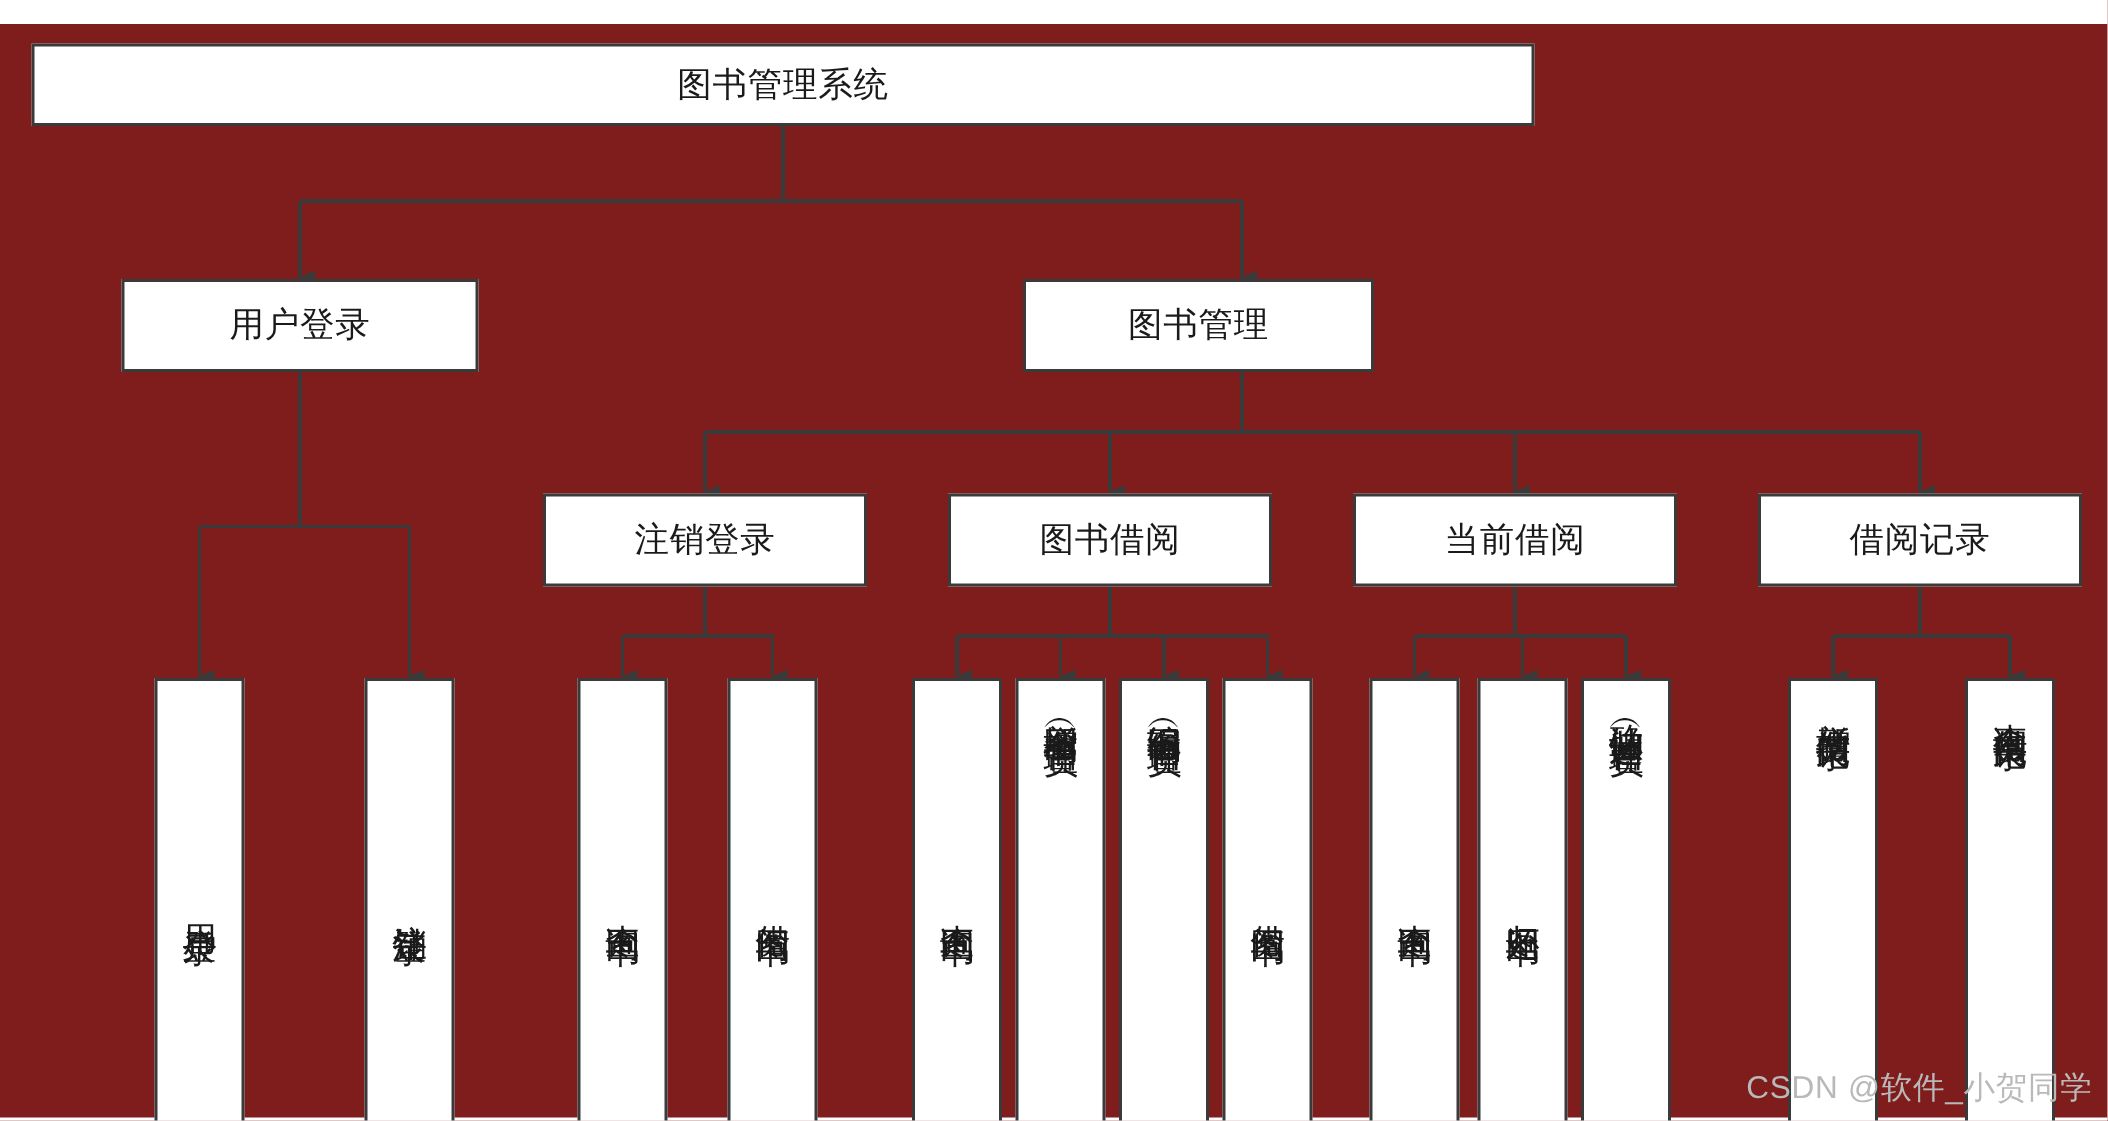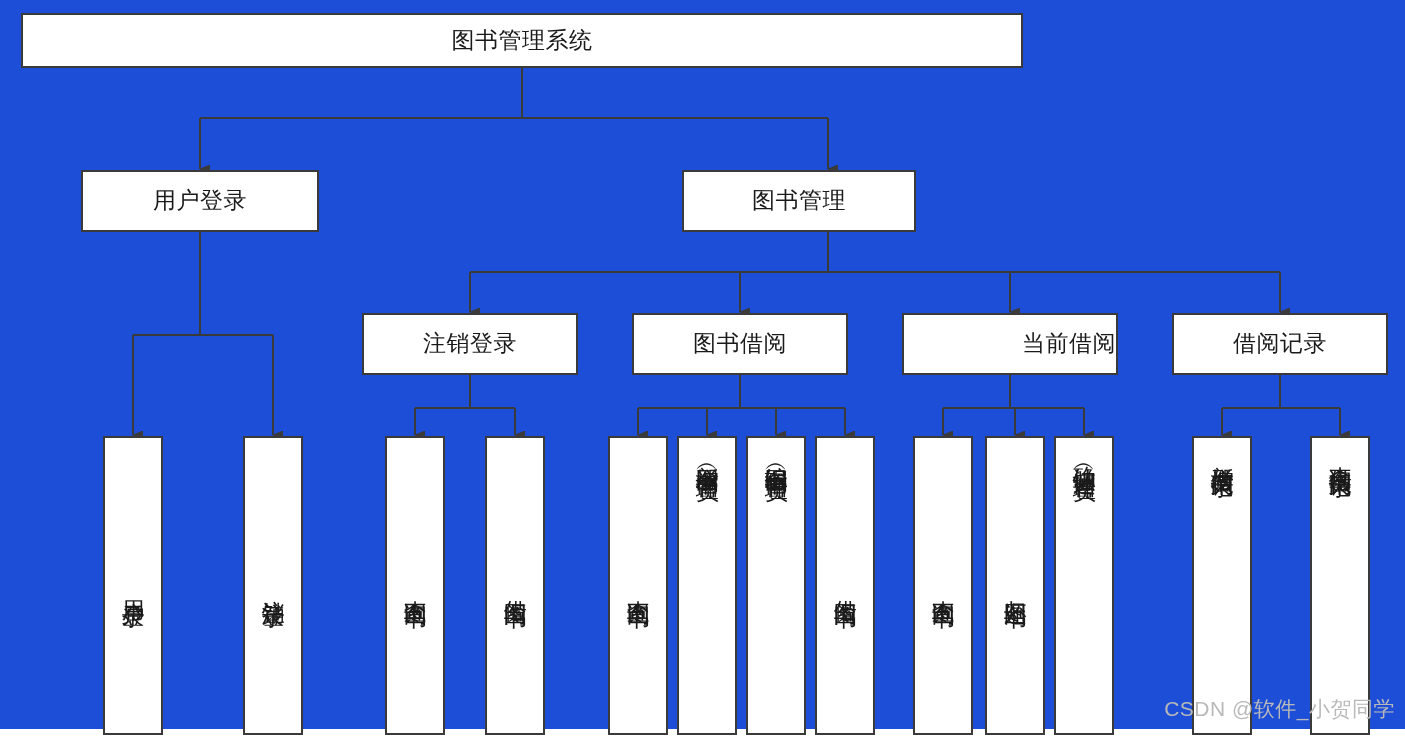--- a/index.html
+++ b/index.html
@@ -11,21 +11,22 @@
   body {
     width: 1405px;
     height: 747px;
     font-family: "Liberation Sans", "DejaVu Sans", sans-serif;
     overflow: hidden;
   }
   #diagram-root {
     position: relative;
     width: 1405px;
     height: 729px;
-    background: #1d4ed8;
+    background: #7f1d1d;
+    margin-top: 16px;
   }
   svg.edge-layer {
     position: absolute;
     left: 0;
     top: 0;
     width: 1405px;
     height: 747px;
     pointer-events: none;
   }
   .node {
@@ -131,21 +132,21 @@
       </div>
       <div class="node horizontal" style="left: 682px; top: 170px; width: 234px; height: 62px; font-family: Liberation Serif, serif;">
         <span class="node-label">图书管理</span>
       </div>
       <div class="node horizontal" style="left: 362px; top: 313px; width: 216px; height: 62px;">
         <span class="node-label">注销登录</span>
       </div>
       <div class="node horizontal" style="left: 632px; top: 313px; width: 216px; height: 62px; align-items: center;">
         <span class="node-label">图书借阅</span>
       </div>
-      <div class="node horizontal" style="left: 902px; top: 313px; width: 216px; height: 62px; justify-content: flex-end;">
+      <div class="node horizontal" style="left: 902px; top: 313px; width: 216px; height: 62px;">
         <span class="node-label">当前借阅</span>
       </div>
       <div class="node horizontal" style="left: 1172px; top: 313px; width: 216px; height: 62px;">
         <span class="node-label">借阅记录</span>
       </div>
       <div class="node vertical center-text" style="left: 103px; top: 436px; width: 60px; height: 299px;">
         <span class="node-label">用户登录</span>
       </div>
       <div class="node vertical center-text" style="left: 243px; top: 436px; width: 60px; height: 299px;">
         <span class="node-label">注销登录</span>

